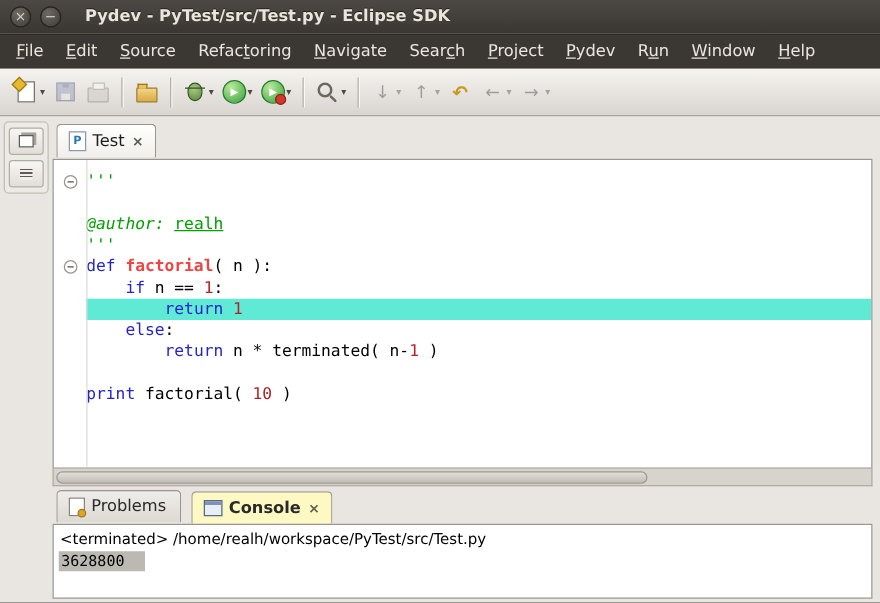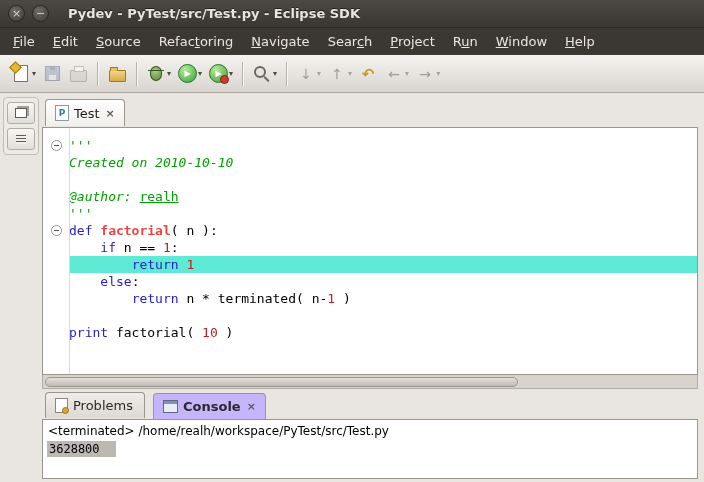--- a/index.html
+++ b/index.html
@@ -101,21 +101,21 @@
            border:1px solid #b1ada6;border-top:none;box-sizing:border-box;}
   .hthumb{position:absolute;left:2px;top:2px;height:8px;width:72%;
           background:linear-gradient(#e2dfda,#c0bcb5);border:1px solid #9d9992;border-radius:5px;cursor:pointer;}
 
   
   .bottom-panel{position:absolute;left:42px;top:392px;width:656px;height:87px;}
   .bp-tabrow{height:27px;}
   .btab{display:inline-flex;align-items:center;height:26px;padding:0 9px;margin-left:3px;
         border:1px solid #9a958d;border-bottom:none;border-radius:4px 4px 0 0;
         background:linear-gradient(#efedea,#ddd9d3);font-size:13px;color:#2a2a2a;cursor:pointer;box-sizing:border-box;}
-  .btab.active{background:#c4b5fd;}
+  .btab.active{background:#fef9c3;}
   .btab.active .tab-label{font-weight:bold;margin-right:6px;}
   .btab .tab-label{margin-right:2px;}
   .prob-ic{width:11px;height:13px;background:#fff;border:1px solid #8a867f;position:relative;margin-right:5px;}
   .prob-ic::after{content:"";position:absolute;right:-2px;bottom:-2px;width:5px;height:5px;border-radius:50%;
                   background:#e0a32e;border:1px solid #9a7a14;}
   .cons-ic{width:13px;height:11px;border:1px solid #5c6880;background:#e8eef6;position:relative;margin-right:5px;}
   .cons-ic::before{content:"";position:absolute;top:0;left:0;right:0;height:3px;background:#7d93b5;}
   .console-body{position:absolute;top:27px;left:0;right:0;bottom:0;background:#fff;
                 border:1px solid #9a958d;box-sizing:border-box;overflow:hidden;}
   .console-status{font-size:12px;color:#000;padding:4px 5px 3px;white-space:nowrap;}
@@ -134,20 +134,21 @@
   </div>
 
   <div class="menubar" id="menubar">
       <span class="menu-item"><u>F</u>ile</span>
       <span class="menu-item"><u>E</u>dit</span>
       <span class="menu-item"><u>S</u>ource</span>
       <span class="menu-item">Refac<u>t</u>oring</span>
       <span class="menu-item"><u>N</u>avigate</span>
       <span class="menu-item">Sear<u>c</u>h</span>
       <span class="menu-item"><u>P</u>roject</span>
+      <span class="menu-item"><u>P</u>ydev</span>
       <span class="menu-item">R<u>u</u>n</span>
       <span class="menu-item"><u>W</u>indow</span>
       <span class="menu-item"><u>H</u>elp</span>
     </div>
 
   <div class="toolbar">
     <span class="tbtn">
       <span class="ticon">
           <span class="doc-ic"></span>
         </span>
@@ -242,24 +243,20 @@
     </div>
     <div class="editor-body" id="code-lines">
         <div class="code-line">
           <span class="lm">
             <span class="fold-marker"></span>
           </span>
           <span class="code-text"><span class="tok-comment">'''</span></span>
         </div>
         <div class="code-line">
           <span class="lm"></span>
-          <span class="code-text"><span class="tok-comment">Created on 2010-10-10</span></span>
-        </div>
-        <div class="code-line">
-          <span class="lm"></span>
           <span class="code-text"></span>
         </div>
         <div class="code-line">
           <span class="lm"></span>
           <span class="code-text"><span class="tok-comment">@author: </span><span class="tok-comment-link">realh</span></span>
         </div>
         <div class="code-line">
           <span class="lm"></span>
           <span class="code-text"><span class="tok-comment">'''</span></span>
         </div>

